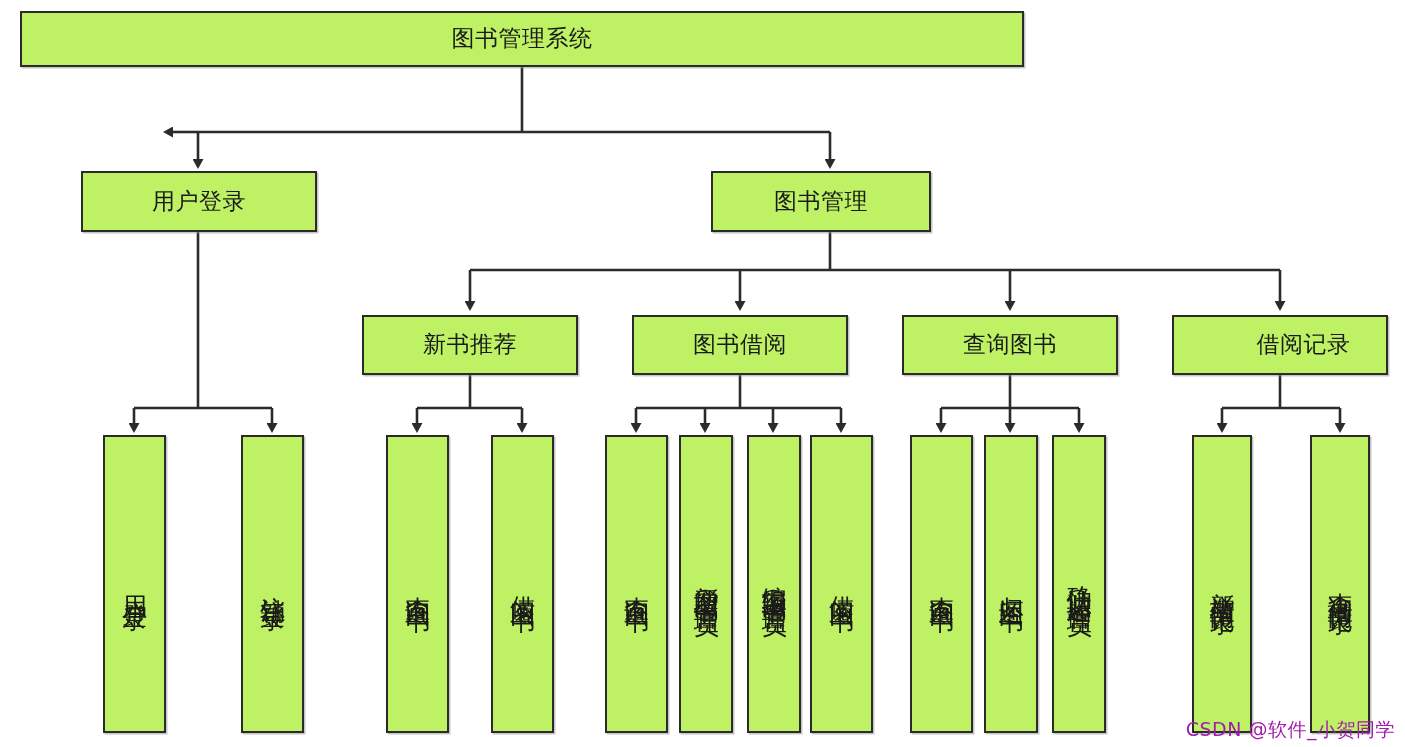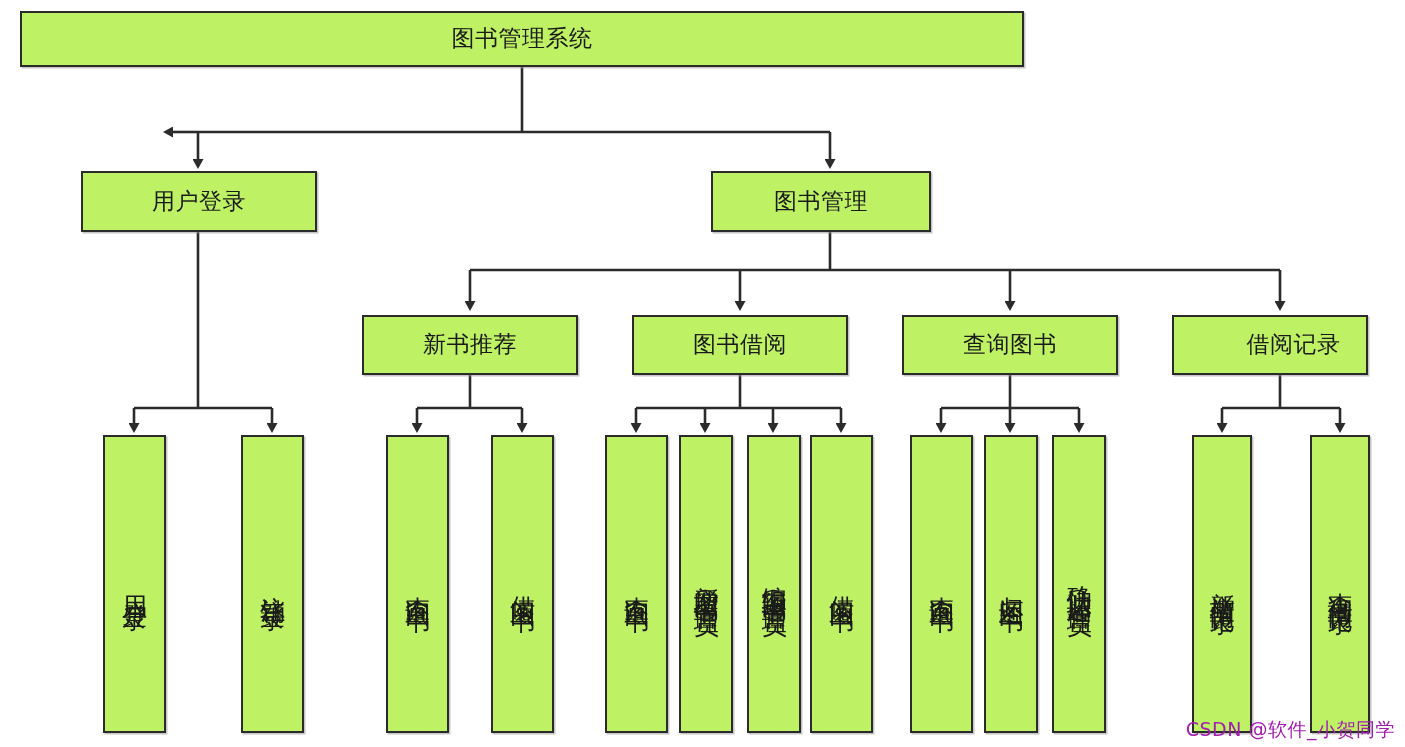--- a/index.html
+++ b/index.html
@@ -128,21 +128,21 @@
 
   <div class="node h-node" style="left:362px;top:315px;width:216px;height:60px;">
     <span class="lbl">新书推荐</span>
   </div>
   <div class="node h-node" style="left:632px;top:315px;width:216px;height:60px;">
     <span class="lbl">图书借阅</span>
   </div>
   <div class="node h-node" style="left:902px;top:315px;width:216px;height:60px;">
     <span class="lbl">查询图书</span>
   </div>
-  <div class="node h-node" style="left:1172px;top:315px;width:196px;height:60px;padding-left:47px;">
+  <div class="node h-node" style="left:1172px;top:315px;width:216px;height:60px;padding-left:47px;">
     <span class="lbl">借阅记录</span>
   </div>
 
   <div class="node v-node" style="left:103px;top:435px;width:63px;height:298px;">
     <span class="lbl">用户登录</span>
   </div>
   <div class="node v-node" style="left:241px;top:435px;width:63px;height:298px;">
     <span class="lbl">注销登录</span>
   </div>
 

